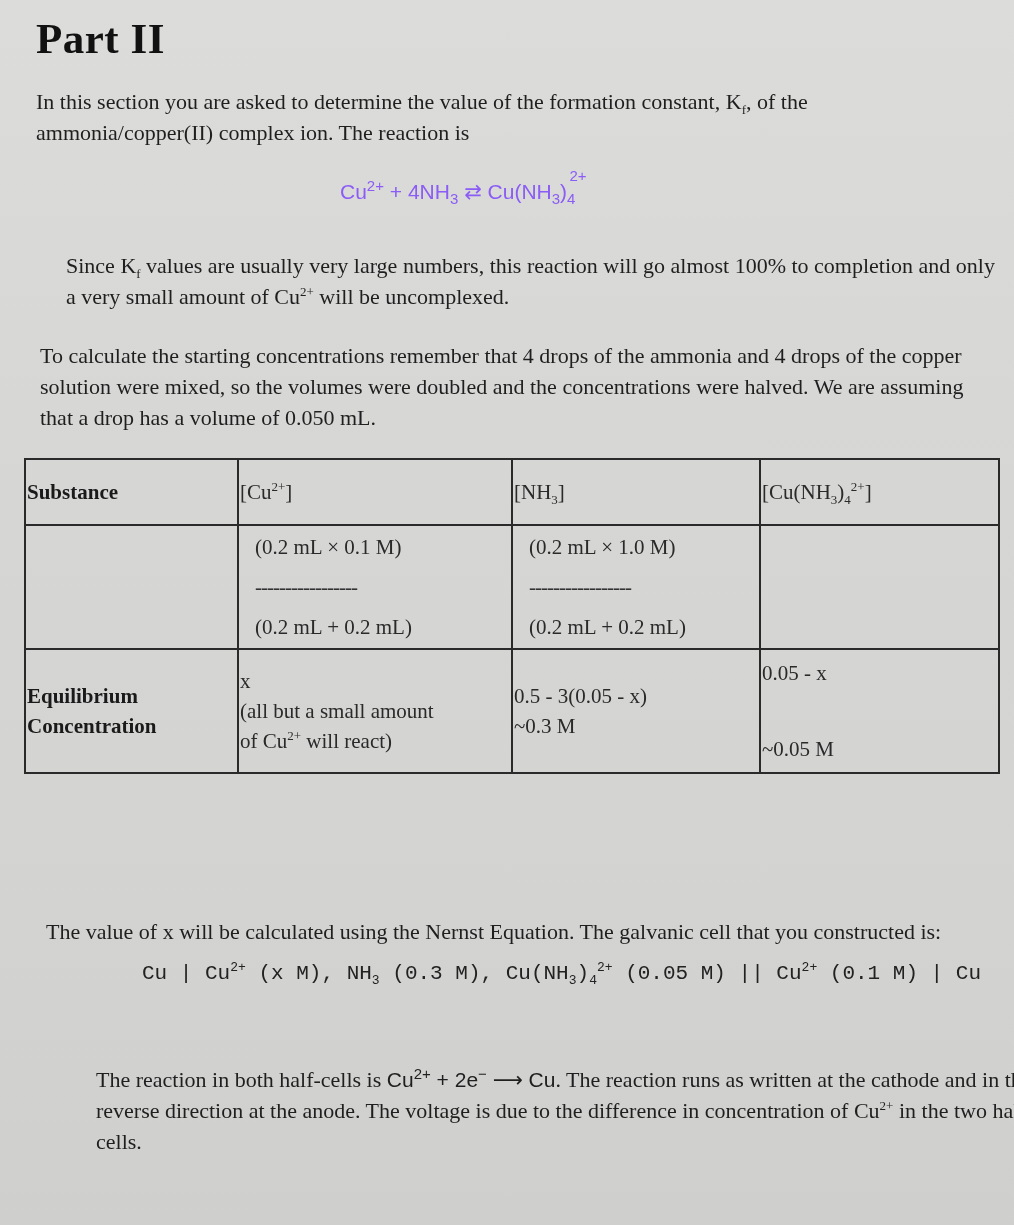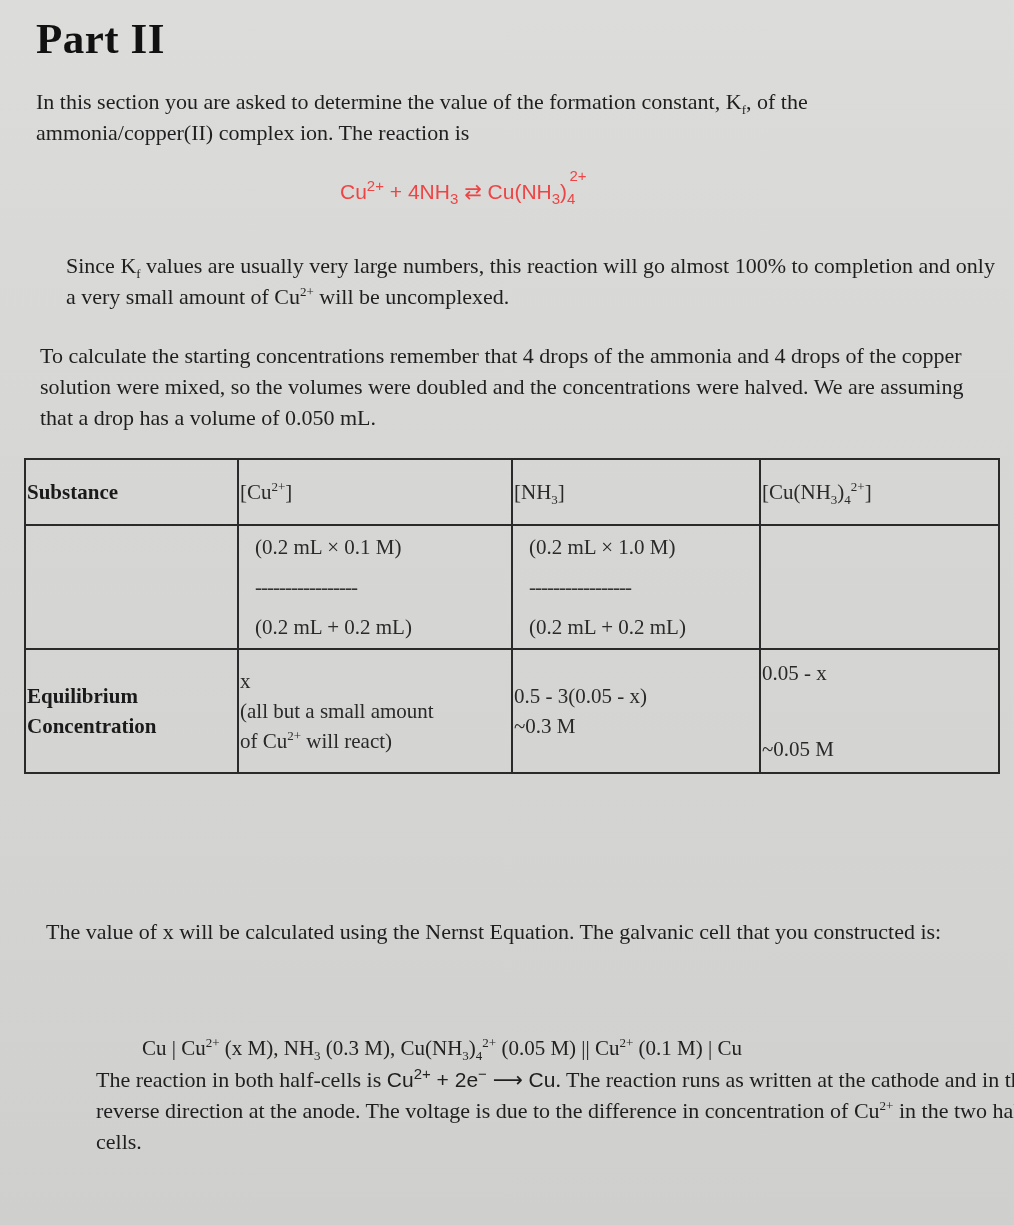--- a/index.html
+++ b/index.html
@@ -7,41 +7,41 @@
     width:1014px; height:1225px; overflow:hidden;
     background: linear-gradient(180deg, #dcdcdb 0%, #d6d6d5 40%, #d3d3d2 75%, #cfcfce 100%);
     font-family: "Liberation Serif", "DejaVu Serif", serif;
     color:#1e1e1e;
     position:relative;
   }
   .abs { position:absolute; }
   .title { left:36px; top:14px; font-size:43px; font-weight:bold; color:#111; letter-spacing:0.5px; }
   .para { font-size:22px; line-height:31px; color:#1f1f1f; }
   .p1 { left:36px; top:86px; width:940px; }
-  .eq1 { left:340px; top:180px; font-family:"Liberation Sans","DejaVu Sans",sans-serif; font-size:21px; color:#ef4444; }
+  .eq1 { left:340px; top:180px; font-family:"Liberation Sans","DejaVu Sans",sans-serif; font-size:21px; color:#8b5cf6; }
   .eq1 sup, .eq1 sub { font-size:15px; }
   .p2 { left:38px; top:250px; width:940px;margin-left:28px; }
   .p3 { left:40px; top:340px; width:940px; }
   sup, sub { font-size:13px; line-height:0; }
   table.ice {
     position:absolute; left:24px; top:458px; width:976px;
     border-collapse:collapse; font-size:21px; color:#2a2a2a;
   }
   table.ice td {
     border:2px solid #2a2a2a; text-align:left; vertical-align:middle;
   }
   table.ice td.rowhead { font-weight:bold; color:#1a1a1a; width:194px; line-height:30px; }
   .r0 td { height:62px; }
   .r1 td { height:120px;padding-left:16px; }
   .r2 td { height:120px; }
   .r3 td { height:120px; }
   .frac-line { letter-spacing:-1px; color:#333; margin:10px 0; }
   .cellstack div { line-height:30px; }
   .p4 { left:46px; top:916px; width:940px; }
-  .cell-eq { left:142px; top:1036px; font-size:21px; color:#222; }
+  .cell-eq { left:142px; top:962px; font-size:21px; color:#222;font-family:Liberation Mono, monospace; }
   .p5 { left:48px; top:1064px; width:940px;margin-left:48px; }
   .sans { font-family:"Liberation Sans","DejaVu Sans",sans-serif; font-size:21px; }
   .sans sup { font-size:15px; }
 </style>
 </head>
 <body>
 
 <div class="abs title">Part II</div>
 
 <div class="abs para p1"><span>In this section you are asked to determine the value of the formation constant, K</span><sub>f</sub><span>, of the ammonia/copper(II) complex ion. The reaction is</span></div>

